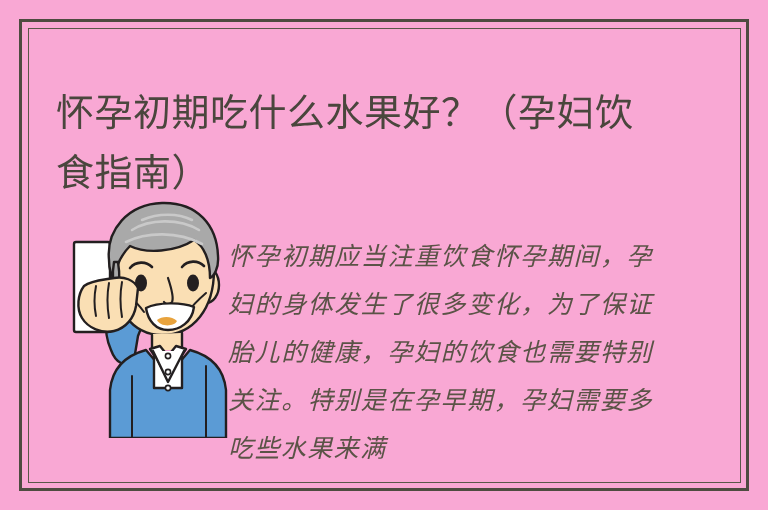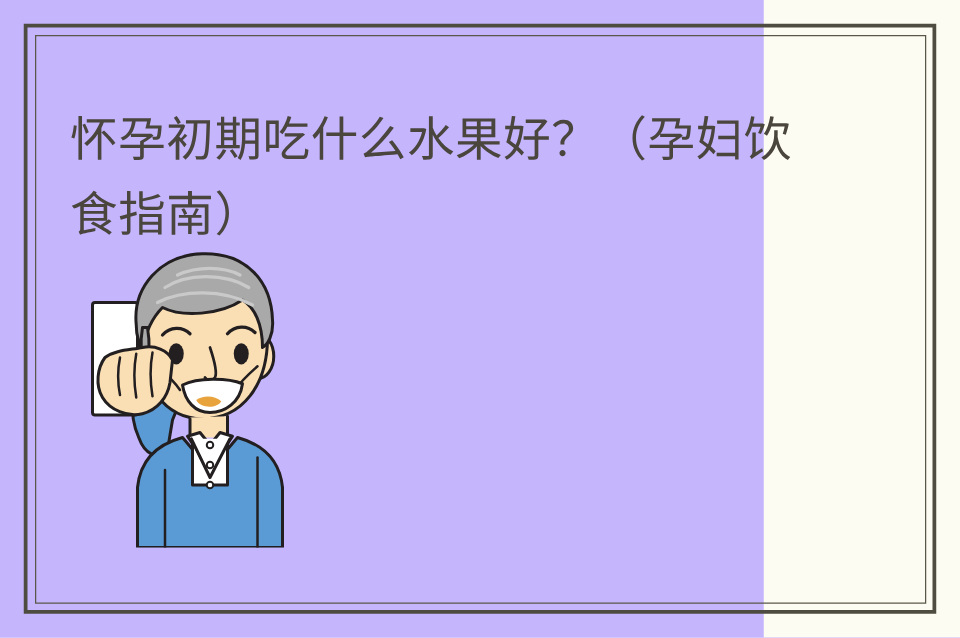--- a/index.html
+++ b/index.html
@@ -10,23 +10,23 @@
   body {
     width: 768px;
     height: 510px;
     background: #fdfcf2;
     font-family: "Liberation Sans", "DejaVu Sans", sans-serif;
     overflow: hidden;
   }
 
   .page {
     position: relative;
-    width: 611px;
+    width: 768px;
     height: 510px;
-    background: #c4b5fd;
+    background: #f9a8d4;
     box-sizing: border-box;
   }
 
   
   .frame-outer {
     position: absolute;
     left: 19px;
     top: 19px;
     width: 730px;
     height: 472px;
@@ -178,15 +178,16 @@
                    C50 90 38 90 30 96 Z" fill="#fadfb4"></path>
           <g fill="none" stroke="#231f20" stroke-width="2">
             <path d="M42 96 C40 106 40 116 42 126"></path>
             <path d="M55 93 C53 104 53 116 55 128"></path>
             <path d="M68 92 C66 103 66 115 68 127"></path>
           </g>
         </g>
       </svg>
     </div>
 
+    <p class="body-copy">怀孕初期应当注重饮食怀孕期间，孕妇的身体发生了很多变化，为了保证胎儿的健康，孕妇的饮食也需要特别关注。特别是在孕早期，孕妇需要多吃些水果来满</p>
 
   </div>
 </div>
 
 </body></html>

